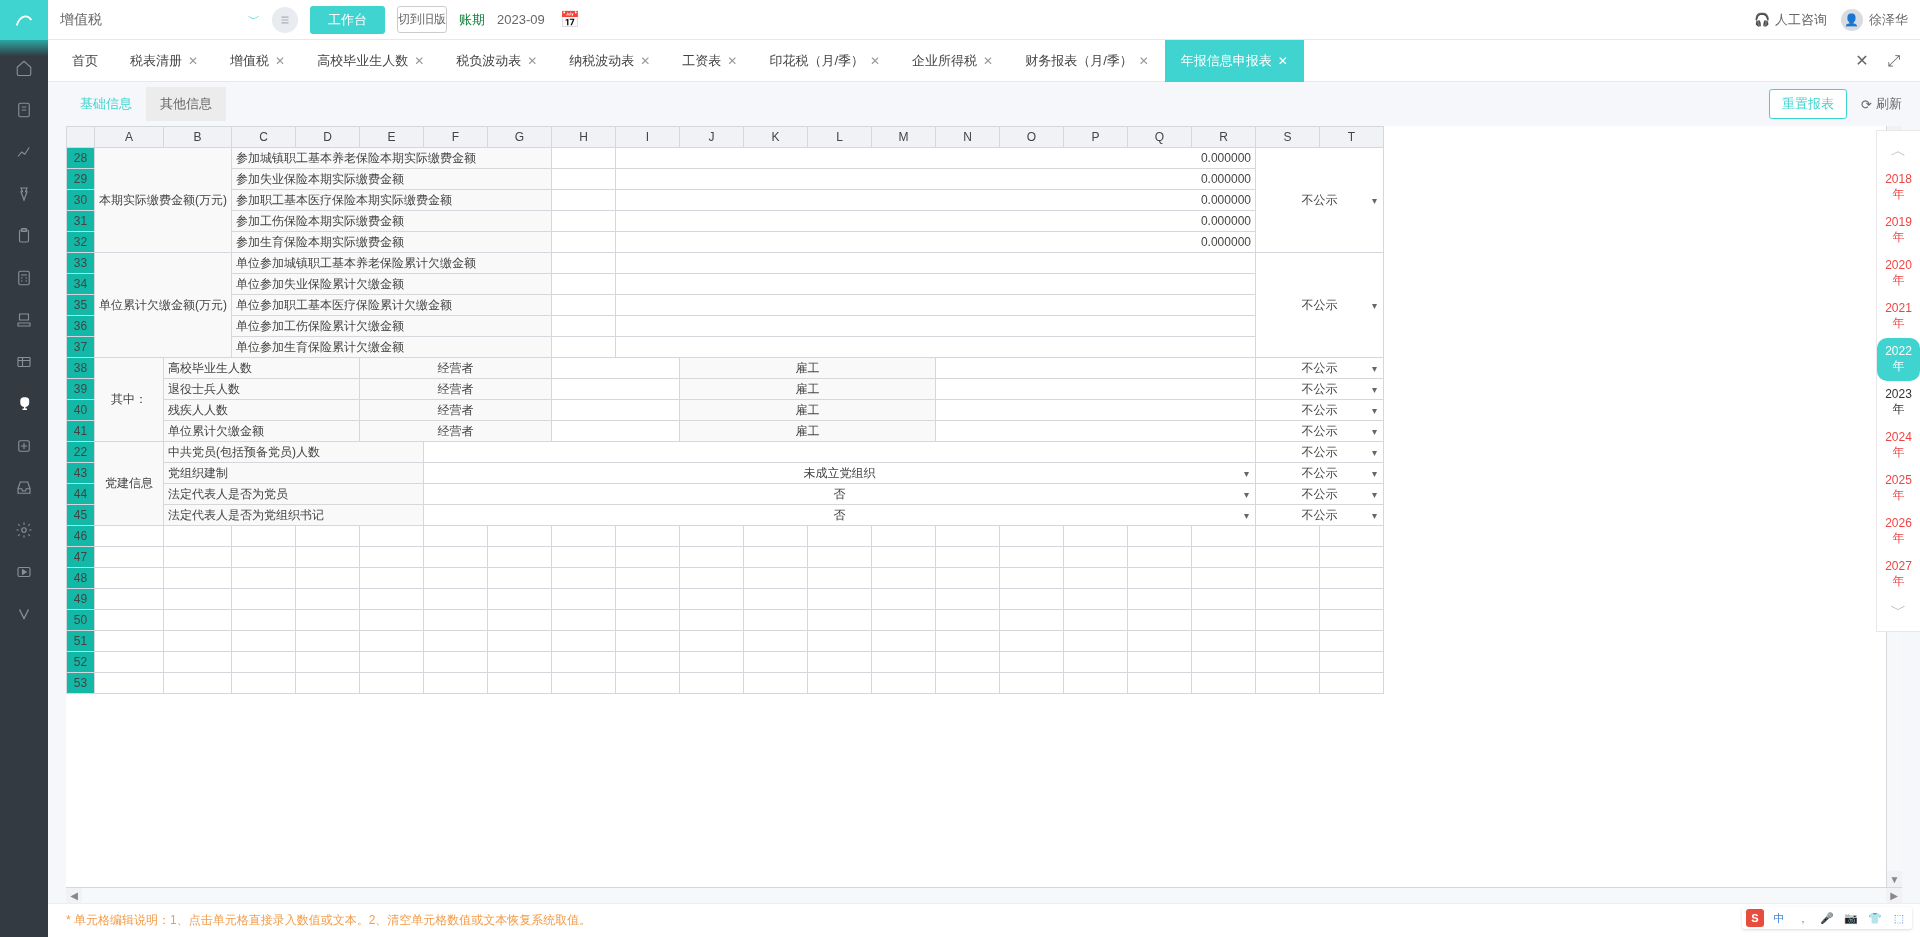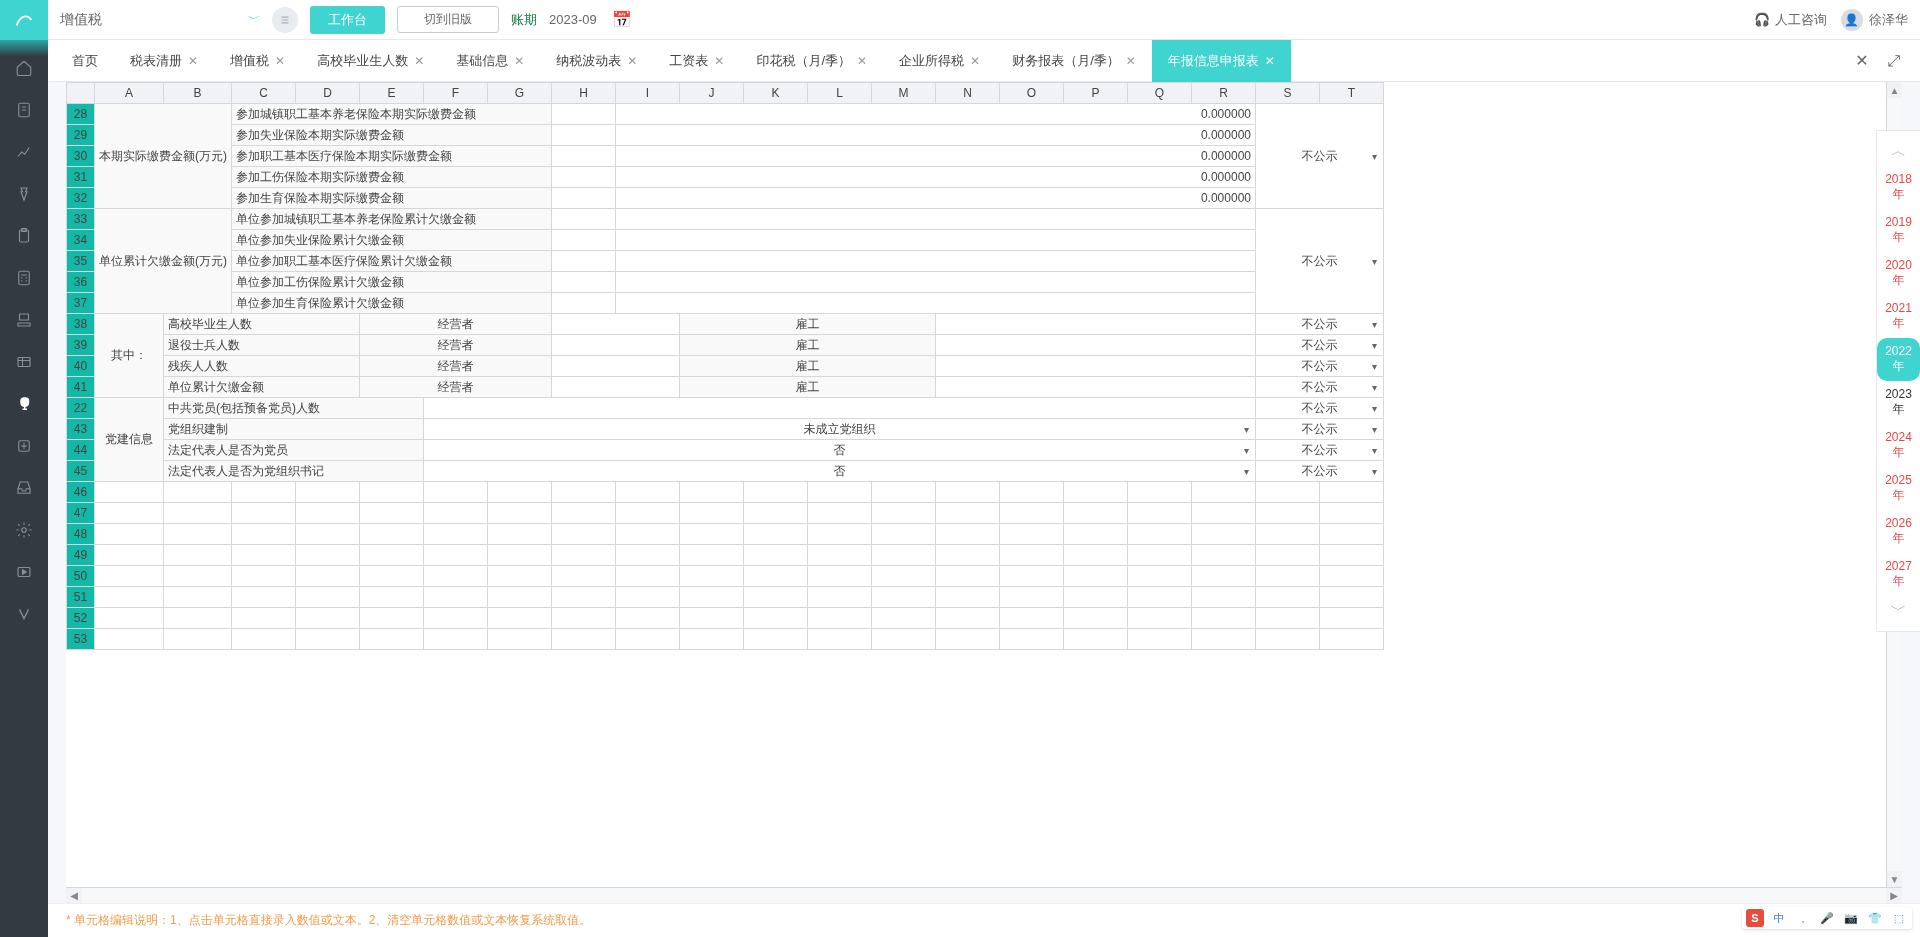--- a/index.html
+++ b/index.html
@@ -18,21 +18,21 @@
 
 
 .main { flex: 1; display: flex; flex-direction: column; min-width: 0; }
 
 
 .header { height: 40px; background: #fff; border-bottom: 1px solid #e8e8e8; display: flex; align-items: center; padding: 0 12px; gap: 12px; }
 .dropdown-title { display: flex; align-items: center; gap: 8px; color: #666; font-size: 14px; cursor: pointer; width: 200px; }
 .chev { color: #3fd4cf; font-size: 12px; margin-left: auto; }
 .circle-btn { width: 26px; height: 26px; border-radius: 50%; background: #e8ebef; display: flex; align-items: center; justify-content: center; color: #aab0b8; cursor: pointer; }
 .btn-primary { background: #3fd4cf; color: #fff; border: none; padding: 5px 18px; border-radius: 3px; font-size: 13px; cursor: pointer; }
-.btn-outline { background: #fff; border: 1px solid #ccc; color: #666; padding: 4px 26px; border-radius: 3px; font-size: 12px; cursor: pointer; }
+.btn-outline { background: #fff; border: 1px solid #ccc; color: #666; padding: 4px 0; border-radius: 3px; font-size: 12px; cursor: pointer; }
 .period-label { color: #15803d; font-size: 13px; }
 .period-value { color: #666; font-size: 13px; }
 .cal-icon { color: #3fd4cf; margin-left: 4px; }
 .header-right { margin-left: auto; display: flex; align-items: center; gap: 14px; color: #666; font-size: 13px; }
 .headset { display: flex; align-items: center; gap: 4px; cursor: pointer; }
 .avatar { width: 22px; height: 22px; border-radius: 50%; background: #d8dce0; display: flex; align-items: center; justify-content: center; color: #fff; font-size: 12px; }
 .user { display: flex; align-items: center; gap: 6px; cursor: pointer; }
 
 
 .tabs-row { height: 42px; background: #fff; display: flex; align-items: center; padding: 0 8px; border-bottom: 1px solid #e8e8e8; position: relative; }
@@ -225,21 +225,21 @@
         </div>
         <div class="tab">
           <span>增值税</span>
           <span class="x">✕</span>
         </div>
         <div class="tab">
           <span>高校毕业生人数</span>
           <span class="x">✕</span>
         </div>
         <div class="tab">
-          <span>基础信息</span>
+          <span>税负波动表</span>
           <span class="x">✕</span>
         </div>
         <div class="tab">
           <span>纳税波动表</span>
           <span class="x">✕</span>
         </div>
         <div class="tab">
           <span>工资表</span>
           <span class="x">✕</span>
         </div>
@@ -258,20 +258,33 @@
         <div class="tab active">
           <span>年报信息申报表</span>
           <span class="x">✕</span>
         </div>
         <div class="tabs-end">
         <div class="ctrl">✕</div>
         <div class="ctrl">⤢</div>
       </div>
     </div>
 
+    <div class="subrow">
+      <div class="subtabs">
+        <div class="subtab active">基础信息</div>
+        <div class="subtab">其他信息</div>
+      </div>
+      <div class="subrow-right">
+        <button class="btn-reset">重置报表</button>
+        <div class="refresh">
+          <span>⟳</span>
+          <span>刷新</span>
+        </div>
+      </div>
+    </div>
 
     <div class="sheet-wrap">
       <div class="sheet-inner">
         <table class="sheet" id="sheet">
           <thead>
               <tr id="colhdr">
                 <th class="corner"></th>
                 <th class="colA" style="width: 56px;">A</th>
                 <th class="colB" style="width: 56px;">B</th>
                 <th class="col" style="width: 64px;">C</th>

